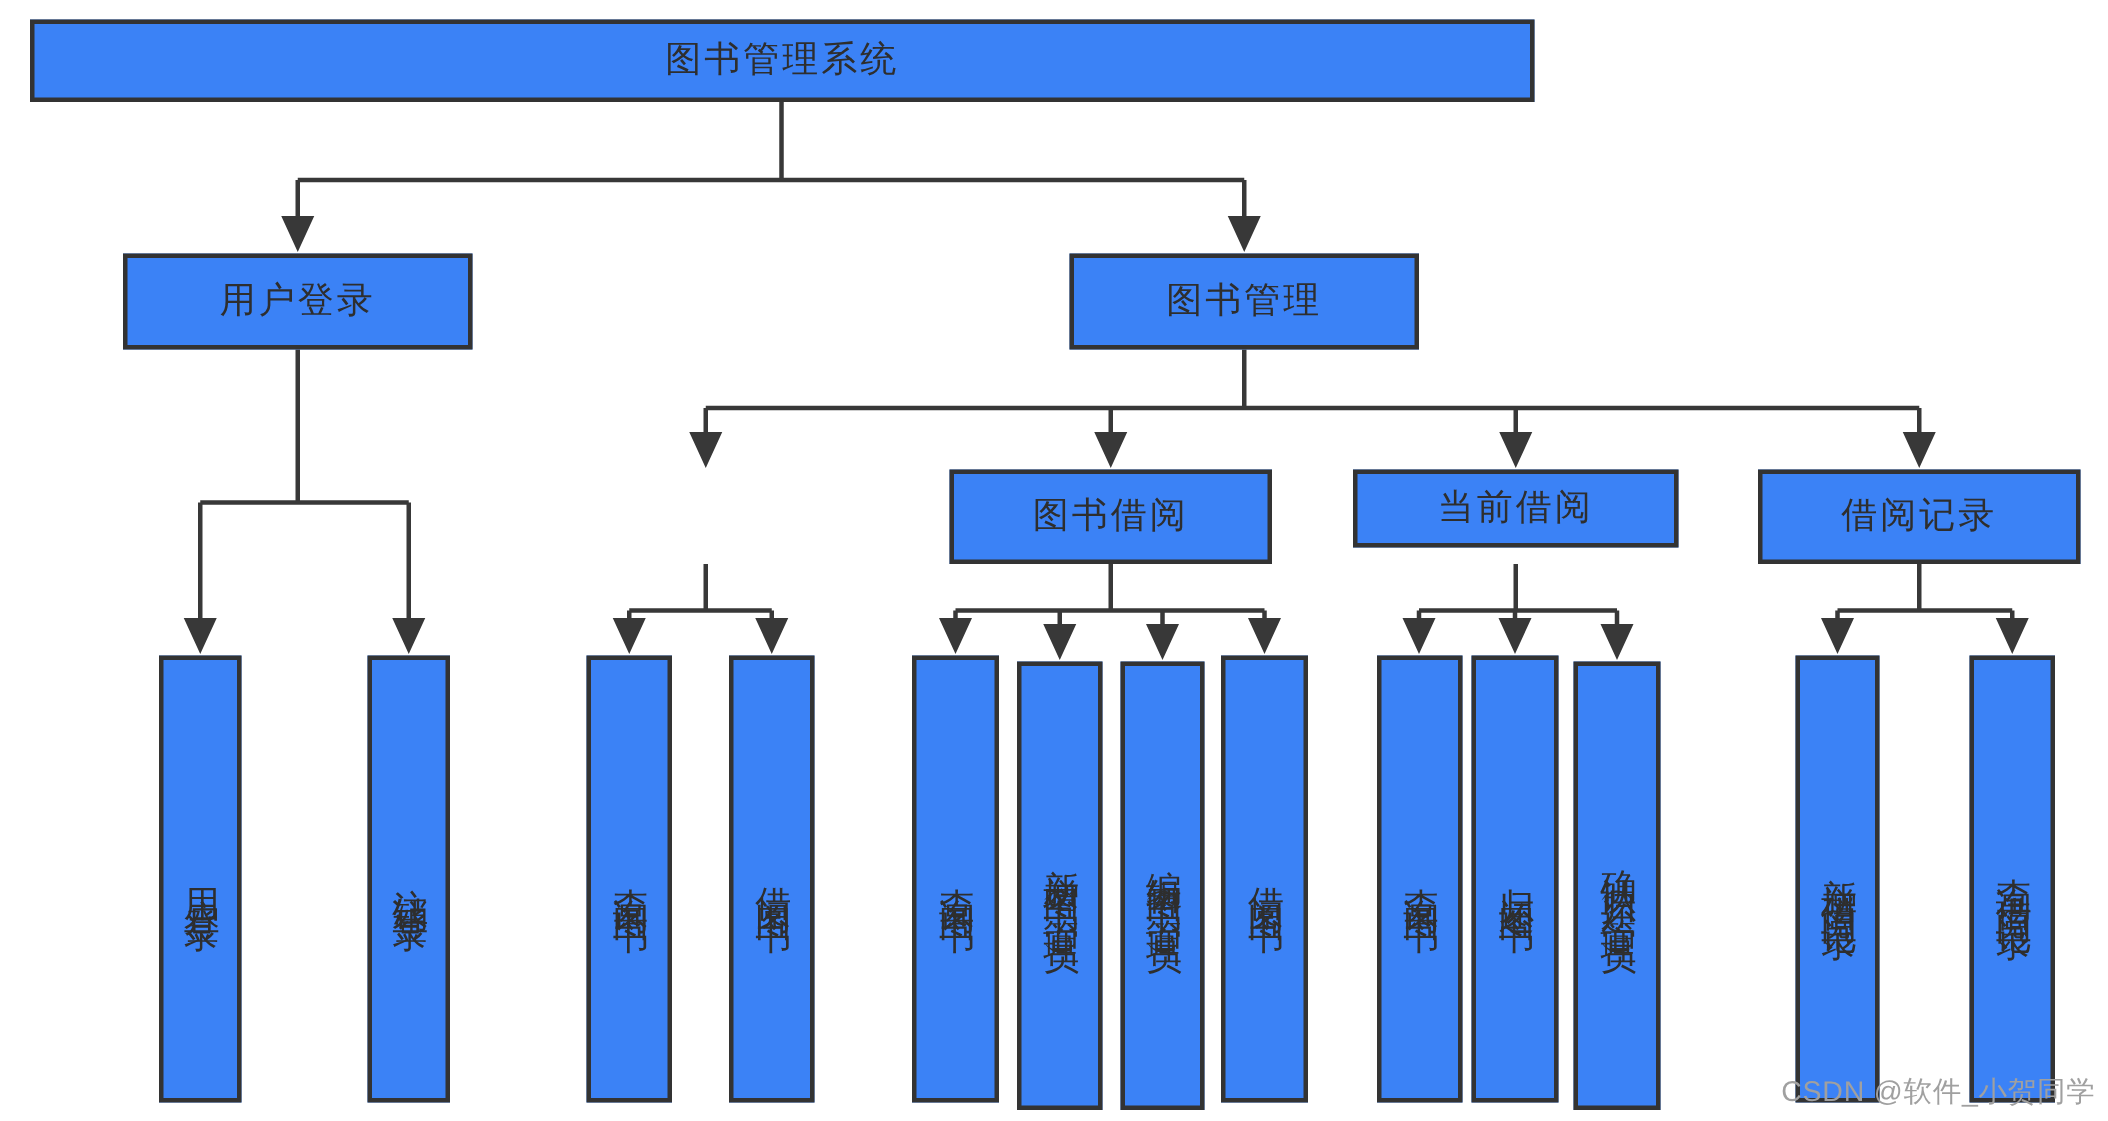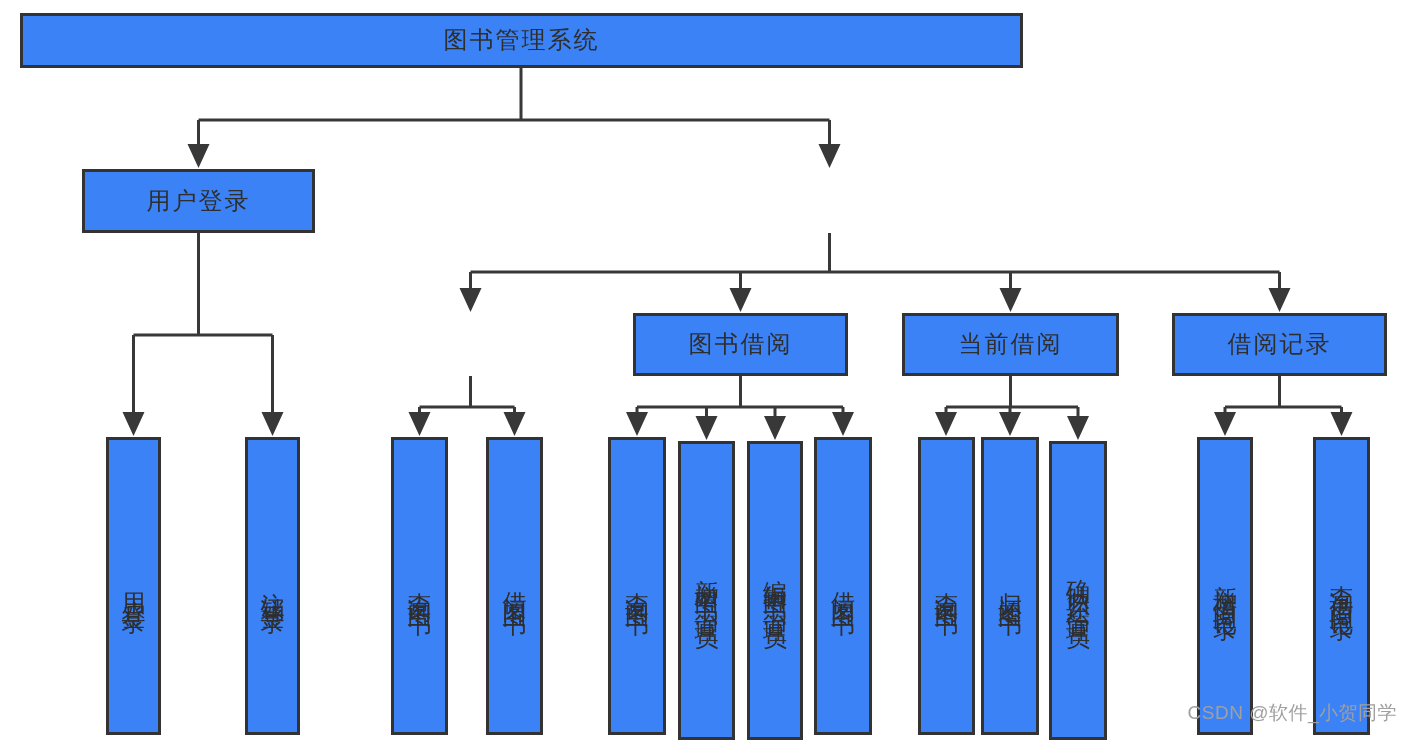--- a/index.html
+++ b/index.html
@@ -14,21 +14,21 @@
     text-align:center;
   }
   .h-node{font-size:24px;letter-spacing:2px;line-height:1.2;}
   .v-node{padding:6px 0;}
   .v-node .vtext{
     writing-mode:vertical-rl;text-orientation:mixed;
     font-size:24px;line-height:1;letter-spacing:0.28em;
     display:block;
   }
   .watermark{
-    position:absolute;right:8px;bottom:21px;
+    position:absolute;right:8px;bottom:6px;
     font-size:19px;letter-spacing:0.5px;color:#a0a0a0;white-space:nowrap;
   }
 </style>
 </head>
 <body>
 
 <div class="stage">
 
   <svg class="wires" viewBox="0 0 1405 747" xmlns="http://www.w3.org/2000/svg">
 
@@ -63,25 +63,28 @@
       M1330.5,412 H1352.5 L1341.5,436 Z"></path>
   </svg>
 
   <div class="node h-node" style="left:20px;top:13px;width:1003px;height:55px;">
     <span>图书管理系统</span>
   </div>
 
   <div class="node h-node" style="left:82px;top:169px;width:233px;height:64px;">
     <span>用户登录</span>
   </div>
+  <div class="node h-node" style="left:713px;top:169px;width:233px;height:64px;">
+    <span>图书管理</span>
+  </div>
 
   <div class="node h-node" style="left:633px;top:313px;width:215px;height:63px;align-items:center;">
     <span>图书借阅</span>
   </div>
-  <div class="node h-node" style="left:902px;top:313px;width:217px;height:63px;">
+  <div class="node h-node" style="left:902px;top:313px;width:217px;height:52px;">
     <span>当前借阅</span>
   </div>
   <div class="node h-node" style="left:1172px;top:313px;width:215px;height:63px;">
     <span>借阅记录</span>
   </div>
 
   <div class="node v-node" style="left:106px;top:437px;width:55px;height:298px;">
     <span class="vtext">用户登录</span>
   </div>
   <div class="node v-node" style="left:245px;top:437px;width:55px;height:298px;">

